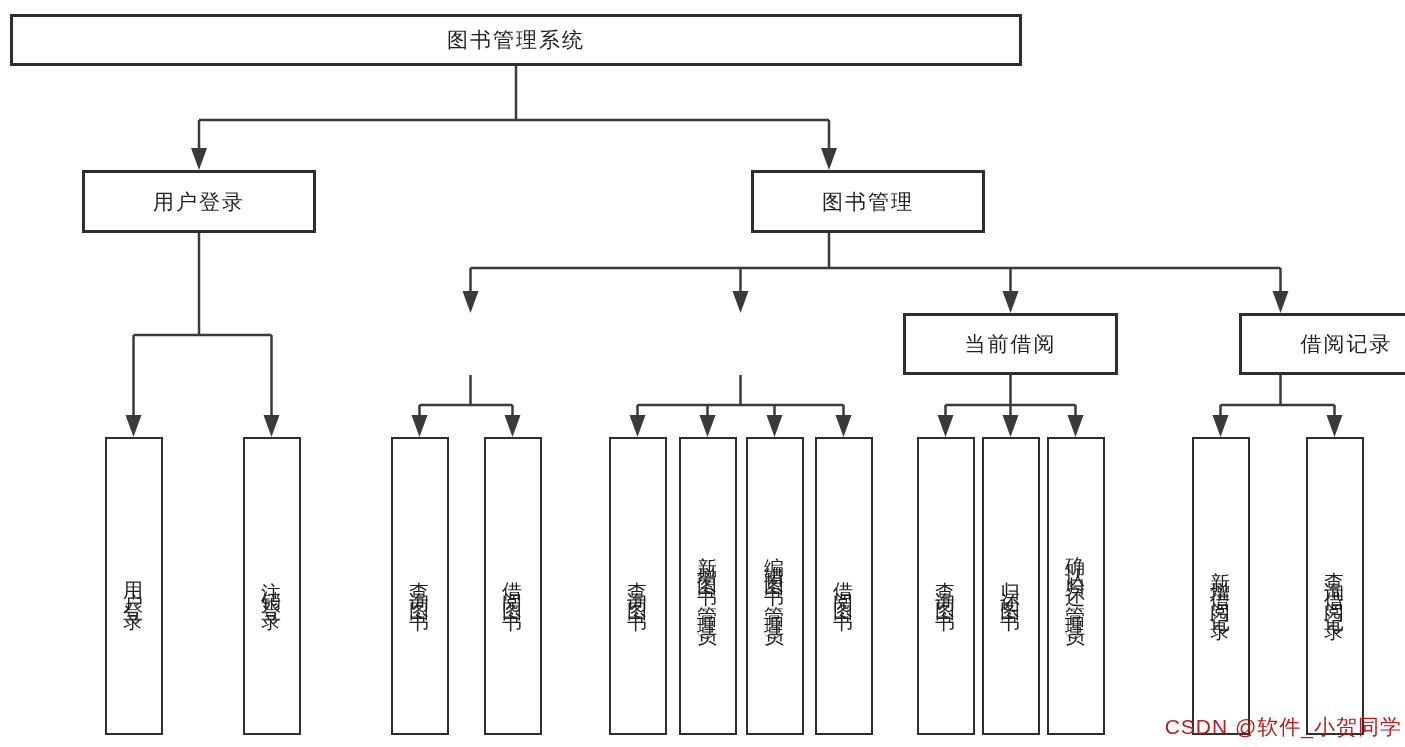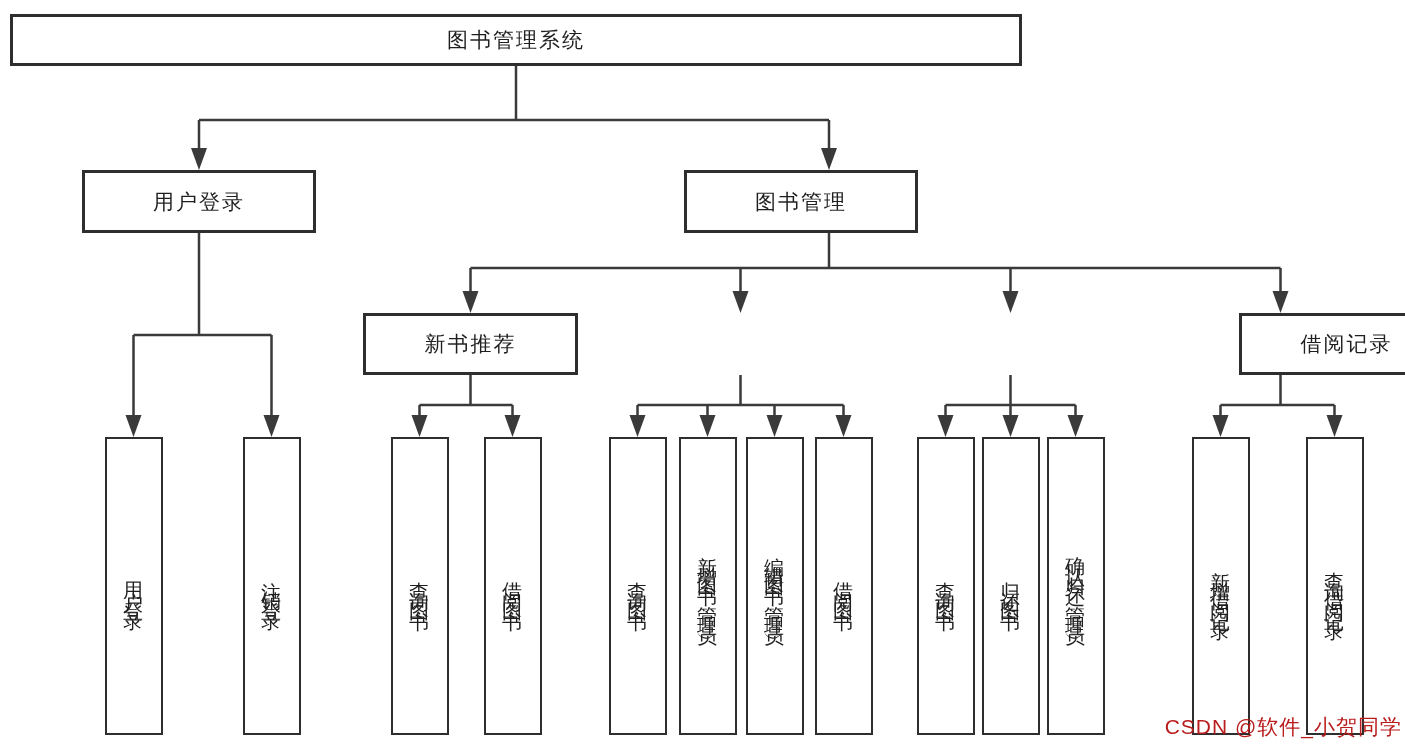--- a/index.html
+++ b/index.html
@@ -88,26 +88,26 @@
     </g>
   </svg>
 
   <div class="hbox root">
     <span>图书管理系统</span>
   </div>
 
   <div class="hbox lvl2" style="left:82px;">
     <span>用户登录</span>
   </div>
-  <div class="hbox lvl2" style="left:684px;align-items:center;">
+  <div class="hbox lvl2" style="left:751px;align-items:center;">
     <span>图书管理</span>
   </div>
 
-  <div class="hbox lvl3" style="left:363px;">
-    <span>新书推荐</span>
+  <div class="hbox lvl3" style="left:903px;">
+    <span>当前借阅</span>
   </div>
   <div class="hbox lvl3" style="left:1239px;">
     <span>借阅记录</span>
   </div>
 
   <div class="vbox" style="left:104.5px;">
     <span class="vtext">用户登录</span>
   </div>
   <div class="vbox" style="left:242.5px;">
     <span class="vtext">注销登录</span>

